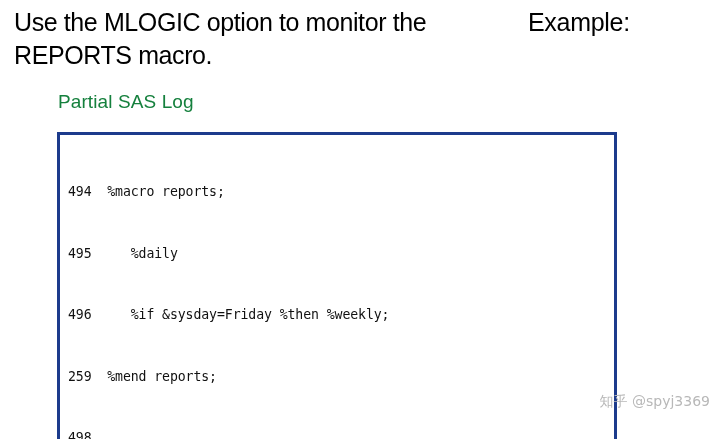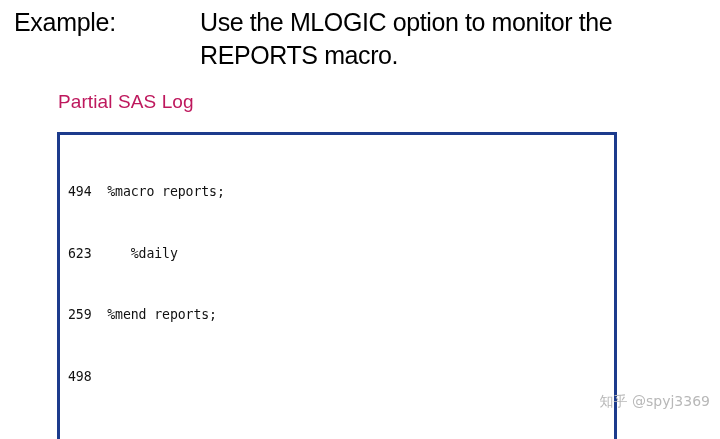--- a/index.html
+++ b/index.html
@@ -45,21 +45,21 @@
   }
 
   
   #log-caption {
     position: absolute;
     left: 58px;
     top: 90px;
     font-size: 19px;
     line-height: 24px;
     letter-spacing: 0.1px;
-    color: #be185d;
+    color: #15803d;
   }
 
   
   #log-box {
     position: absolute;
     left: 57px;
     top: 132px;
     width: 560px;
     height: 388px;
     box-sizing: border-box;
@@ -92,33 +92,34 @@
     color: #b8b8b8;
     font-family: "DejaVu Sans", sans-serif;
     white-space: nowrap;
     pointer-events: none;
   }
 </style>
 </head>
 <body>
 
 <div id="example-block">
-  <div id="example-label">Example:</div>
   <div id="example-text">
     <span class="line">Use the MLOGIC option to monitor the</span>
     <span class="line">REPORTS macro.</span>
   </div>
+  <div id="example-label">Example:</div>
 </div>
 
 <div id="log-caption">Partial SAS Log</div>
 
 <div id="log-box" style="border-color: rgb(28, 59, 140); background: rgb(255, 255, 255);">
   <div id="log-lines">
     <span class="log-line">494  %macro reports;</span>
-    <span class="log-line">623     %daily</span>
+    <span class="log-line">495     %daily</span>
+    <span class="log-line">496     %if &amp;sysday=Friday %then %weekly;</span>
     <span class="log-line">259  %mend reports;</span>
     <span class="log-line">498</span>
     
     
     
     
     
     
     
     

